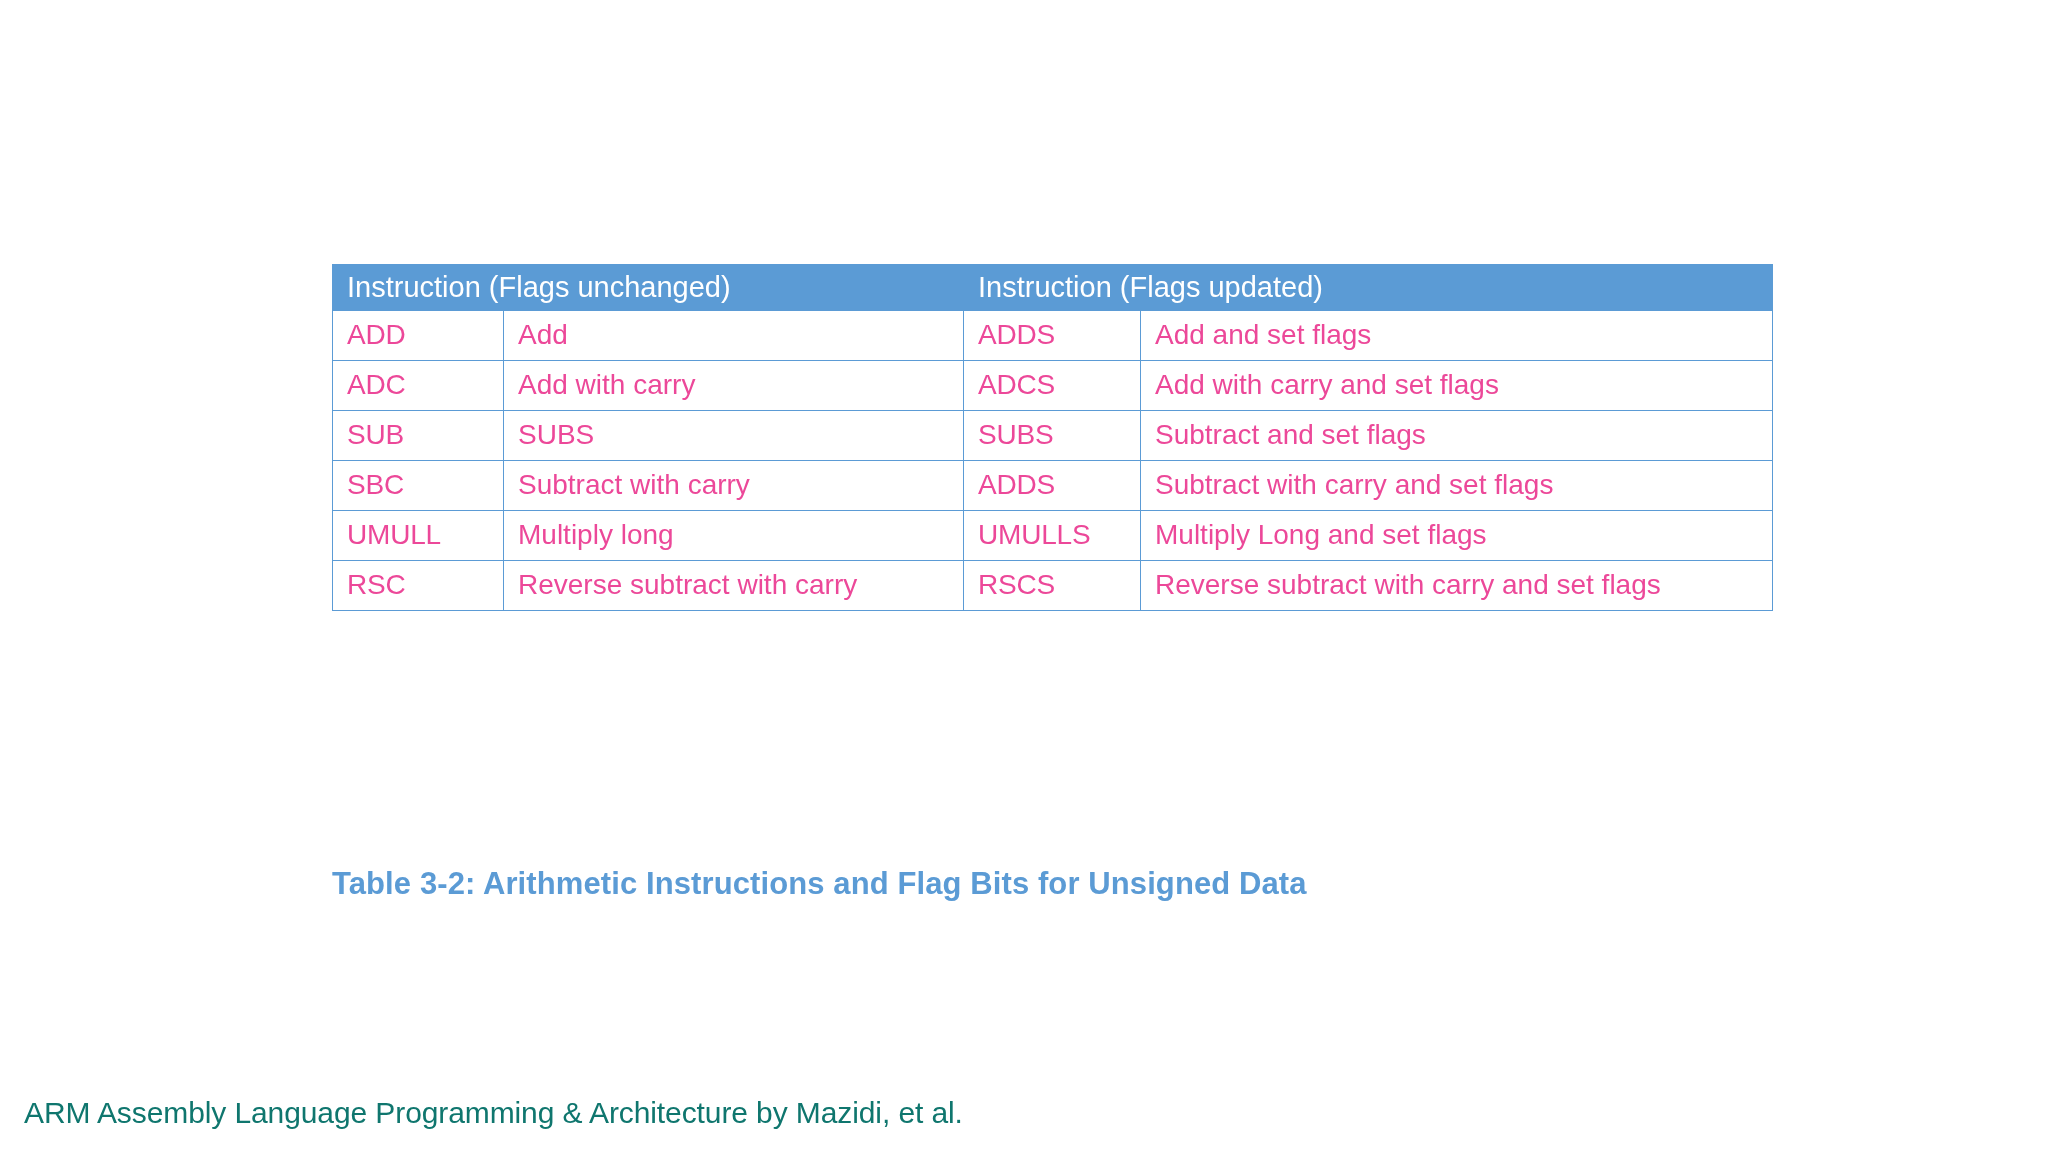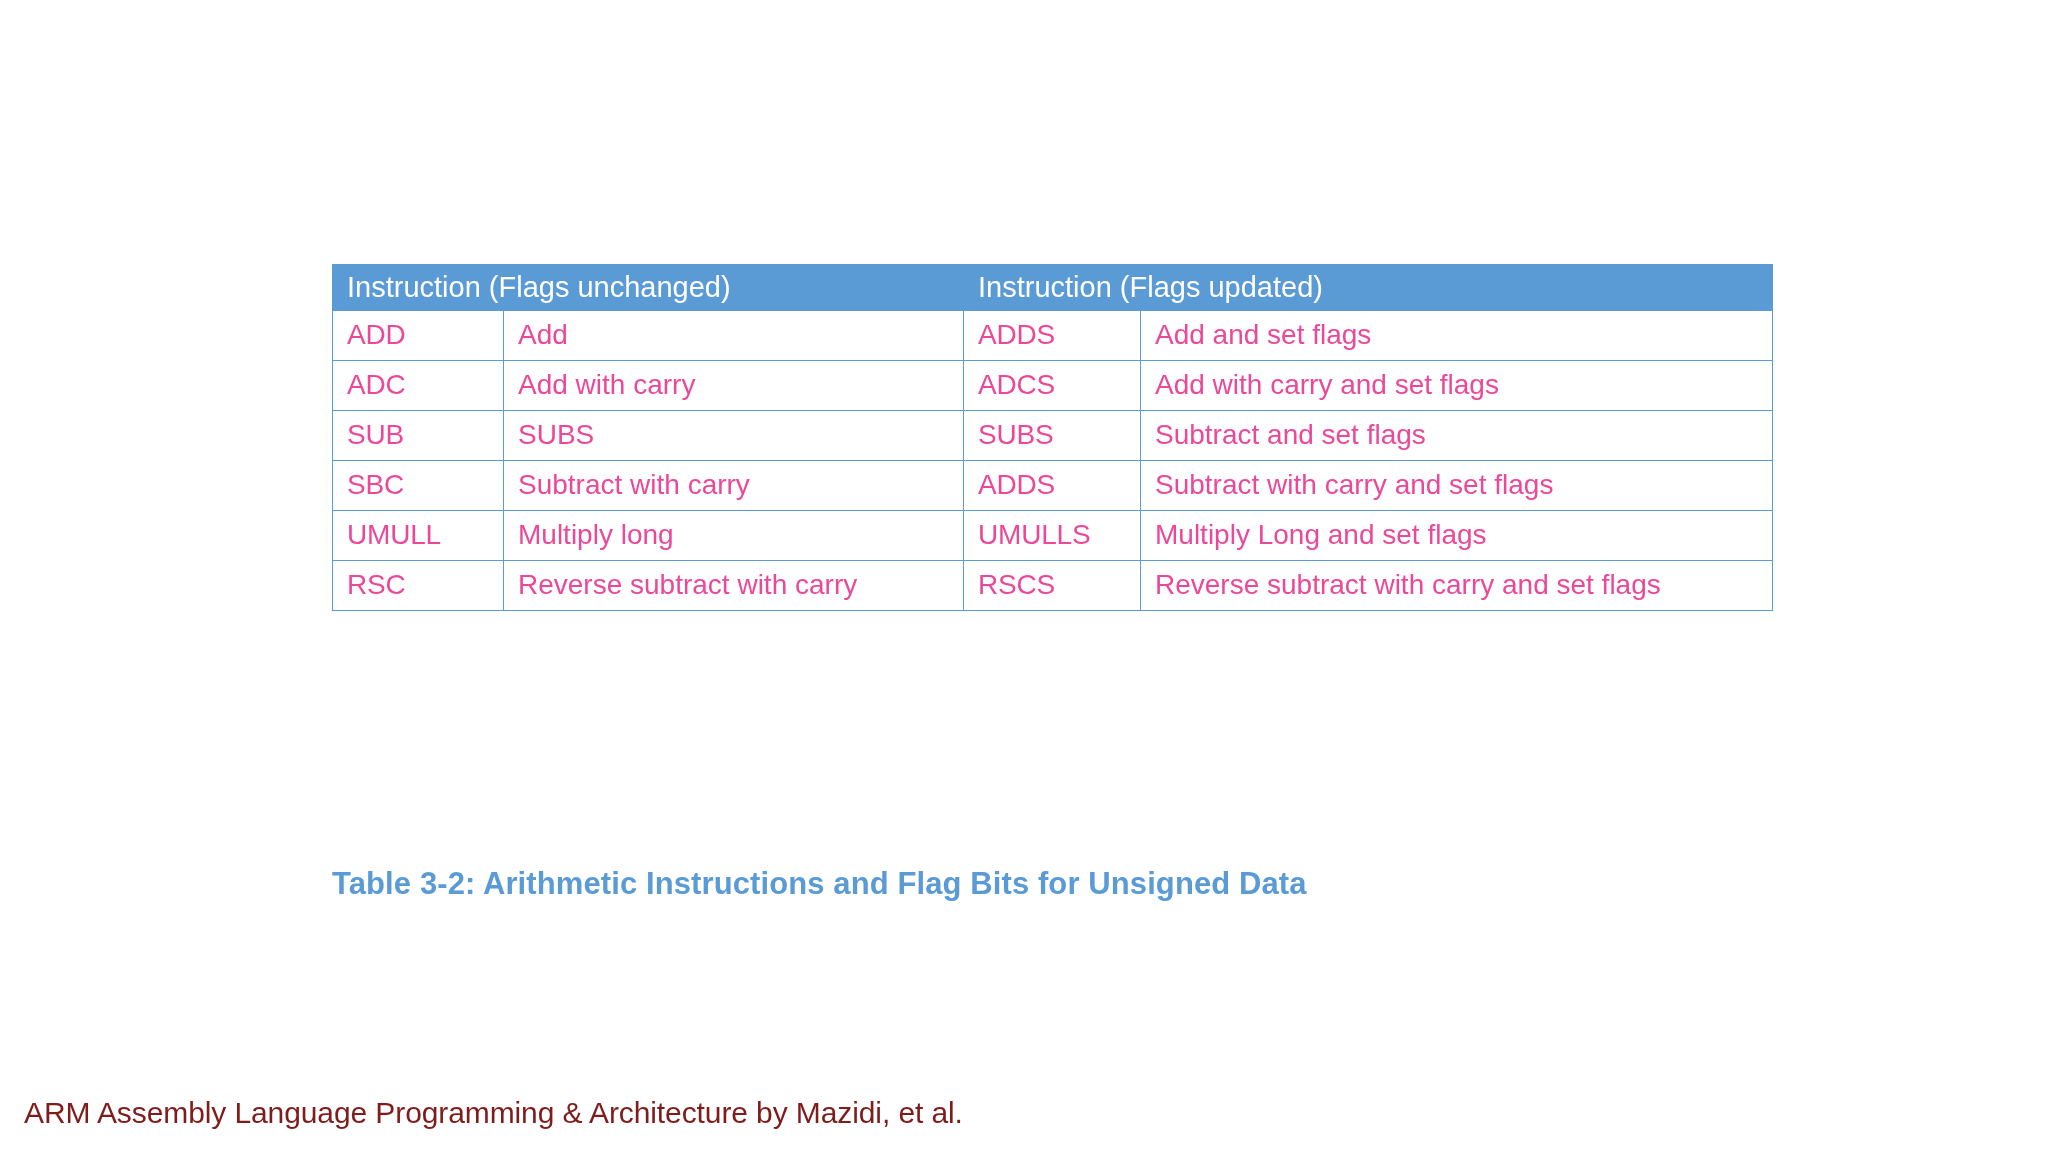--- a/index.html
+++ b/index.html
@@ -104,21 +104,21 @@
     font-weight: bold;
     letter-spacing: 0.1px;
   }
 
   
   .footer {
     position: absolute;
     left: 24px;
     top: 1096px;
     font-size: 30px;
-    color: #7f1d1d;
+    color: #0f766e;
     font-weight: 400;
     letter-spacing: -0.1px;
   }
 </style>
 </head>
 <body>
 
 <div class="slide">
 
   <div class="table-wrap">

